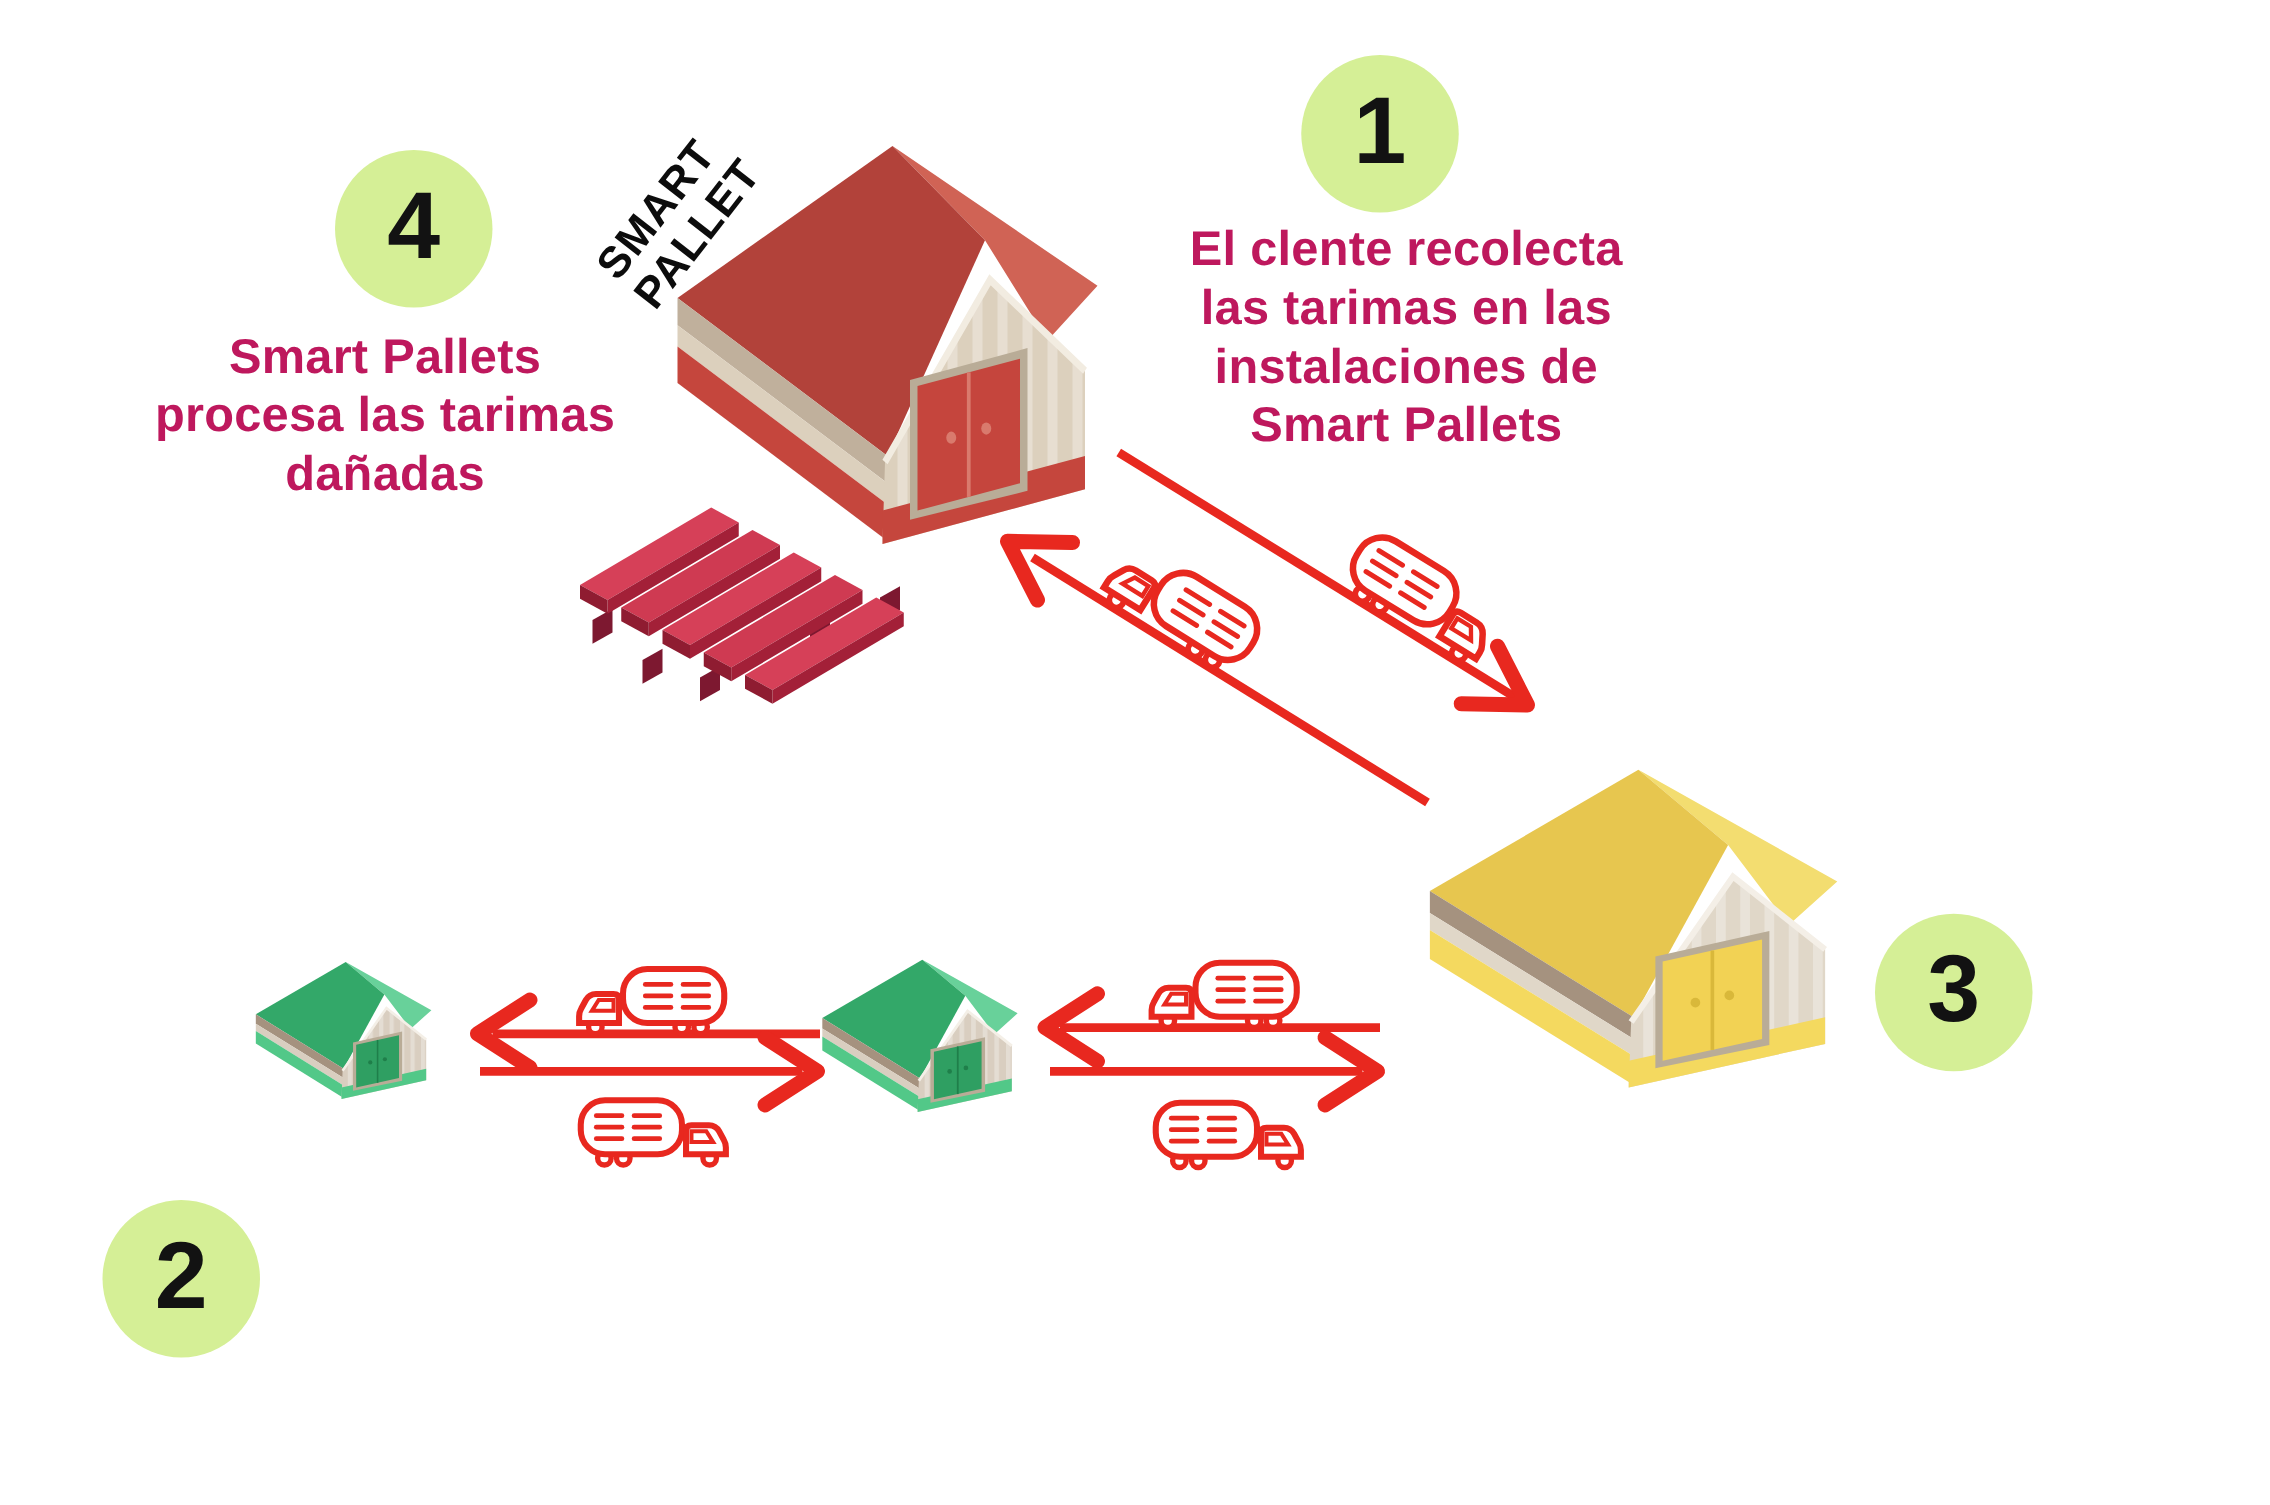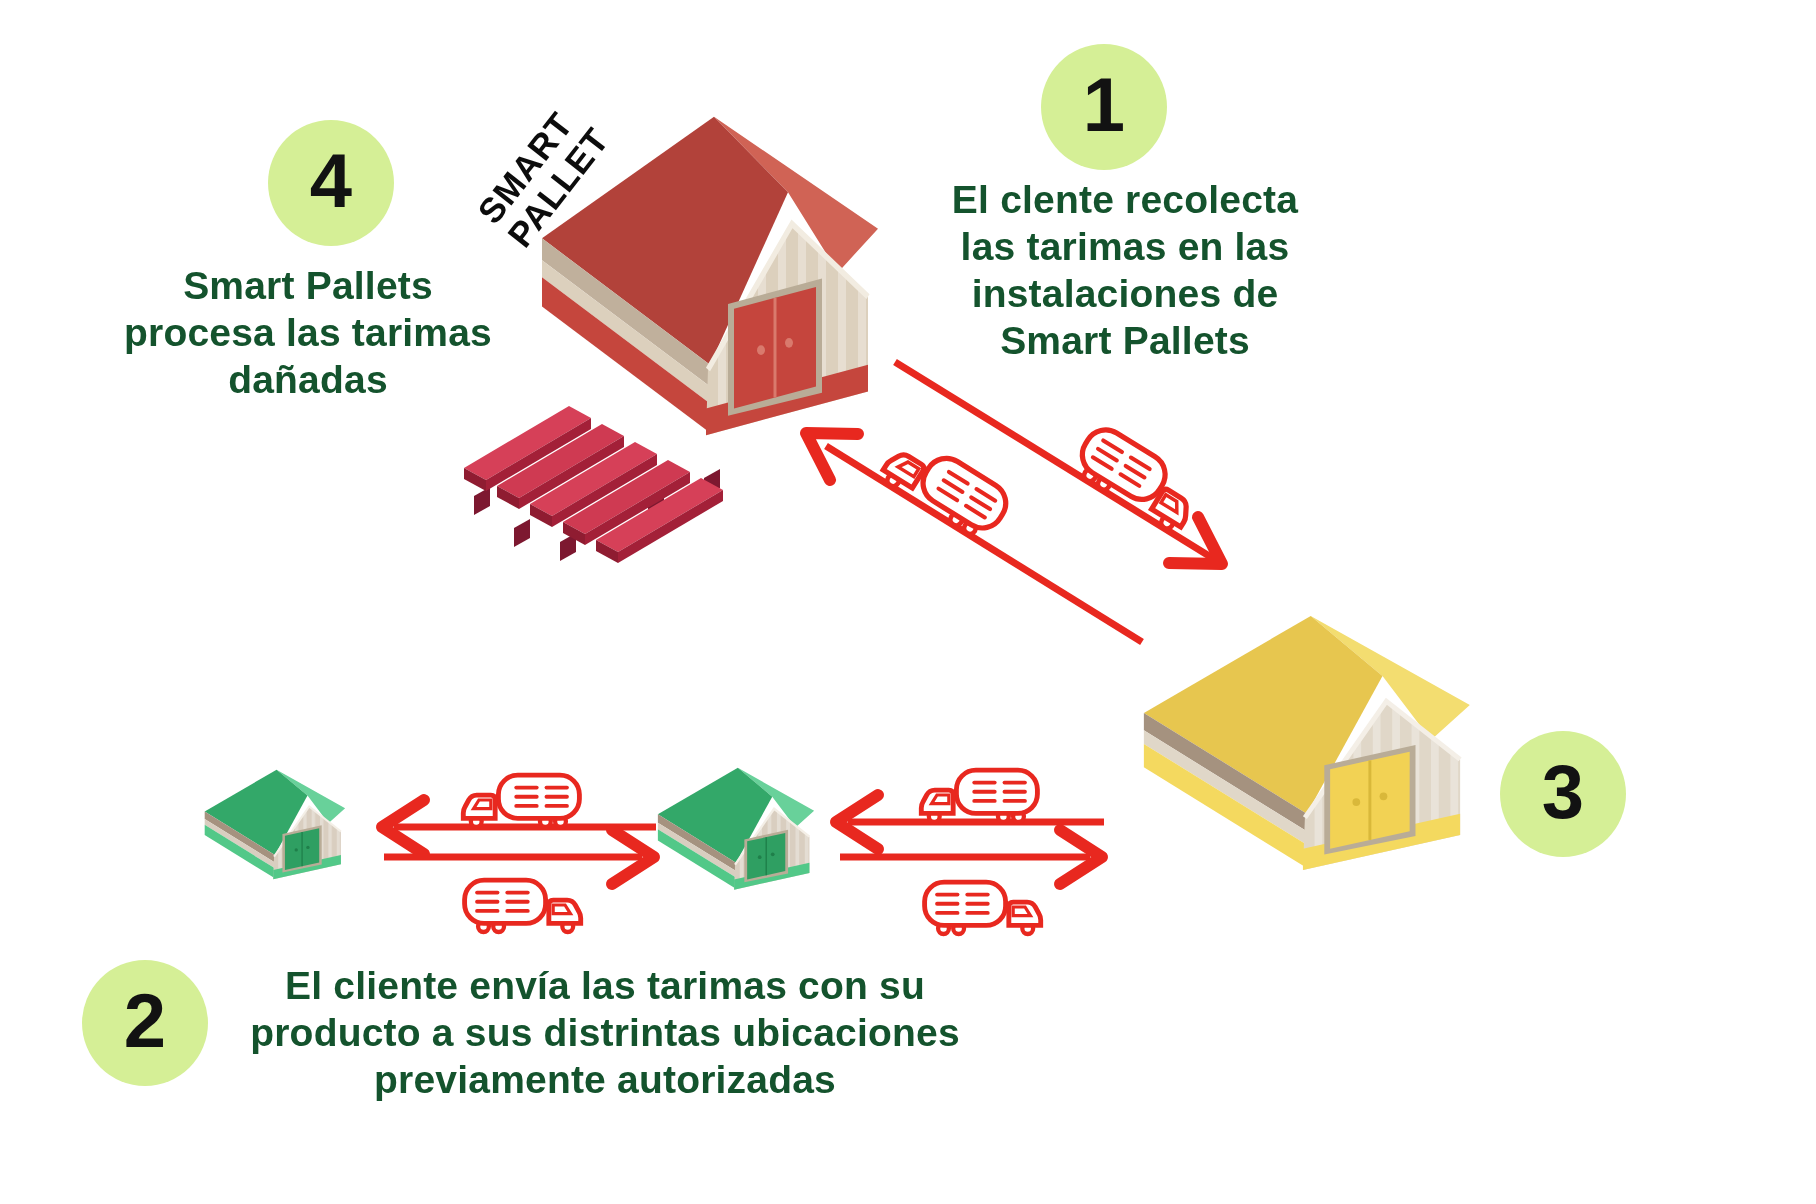--- a/index.html
+++ b/index.html
@@ -8,21 +8,21 @@
     font-family:"Liberation Sans", sans-serif;overflow:hidden;
   }
   .art{position:absolute;left:0;top:0;}
   .badge{
     position:absolute;width:126px;height:126px;border-radius:50%;
     background:#d5ef96;display:flex;align-items:center;justify-content:center;
     color:#121212;font-size:76px;font-weight:800;line-height:1;
     padding-bottom:4px;box-sizing:border-box;
   }
   .step-text{
-    position:absolute;text-align:center;color:#14532d;
+    position:absolute;text-align:center;color:#be185d;
     font-size:39px;font-weight:700;line-height:47px;white-space:pre-line;
     letter-spacing:0.2px;
   }
   .vlabel{
     position:absolute;left:460px;top:110px;width:210px;
     transform:rotate(-52deg);transform-origin:center;
     font-size:35px;font-weight:800;color:#0c0c0c;line-height:1.08;
     letter-spacing:1px;white-space:pre-line;text-align:left;
   }
 </style>
@@ -181,20 +181,17 @@
 
   <div class="badge" style="left:1041px;top:44px;">1</div>
   <div class="badge" style="left:82px;top:960px;">2</div>
   <div class="badge" style="left:1500px;top:731px;">3</div>
   <div class="badge" style="left:268px;top:120px;">4</div>
 
   <div class="step-text" style="left:909px;top:176px;width:432px;">El clente recolecta
 las tarimas en las
 instalaciones de
 Smart Pallets</div>
-  <div class="step-text" style="left:220px;top:962px;width:770px;">El cliente envía las tarimas con su
-producto a sus distrintas ubicaciones
-previamente autorizadas</div>
   <div class="step-text" style="left:93px;top:262px;width:430px;">Smart Pallets
 procesa las tarimas
 dañadas</div>
 
 </div>
 
 </body></html>

